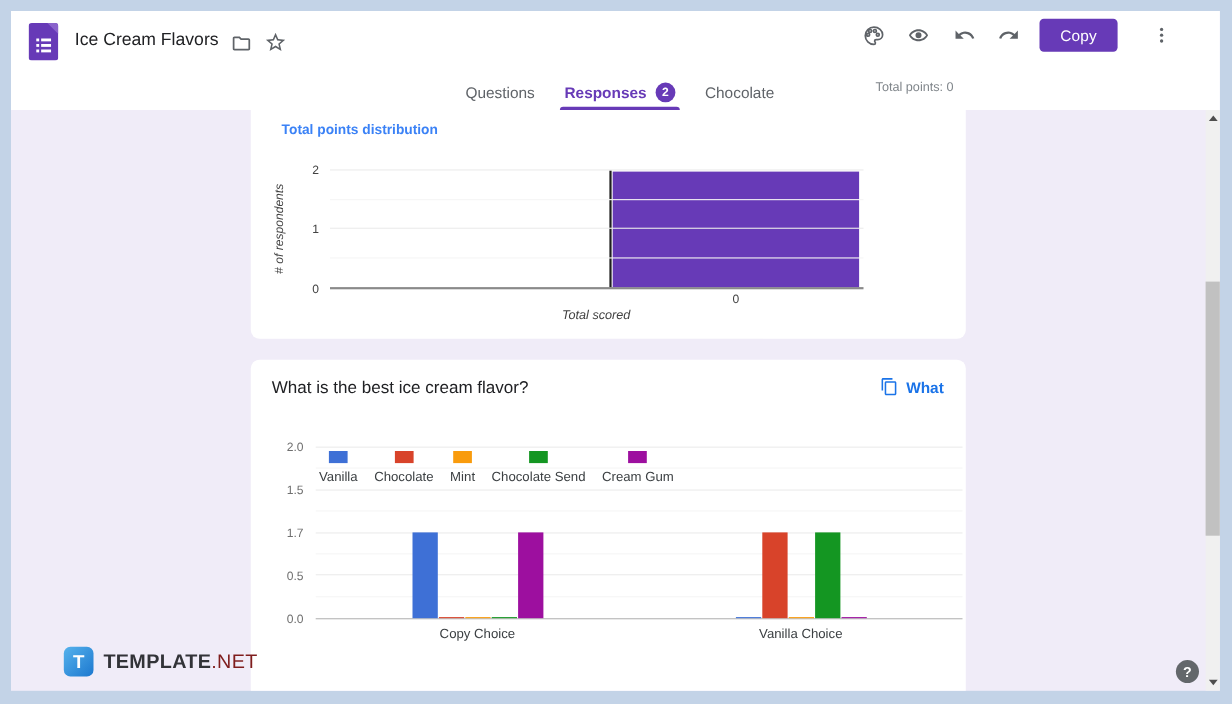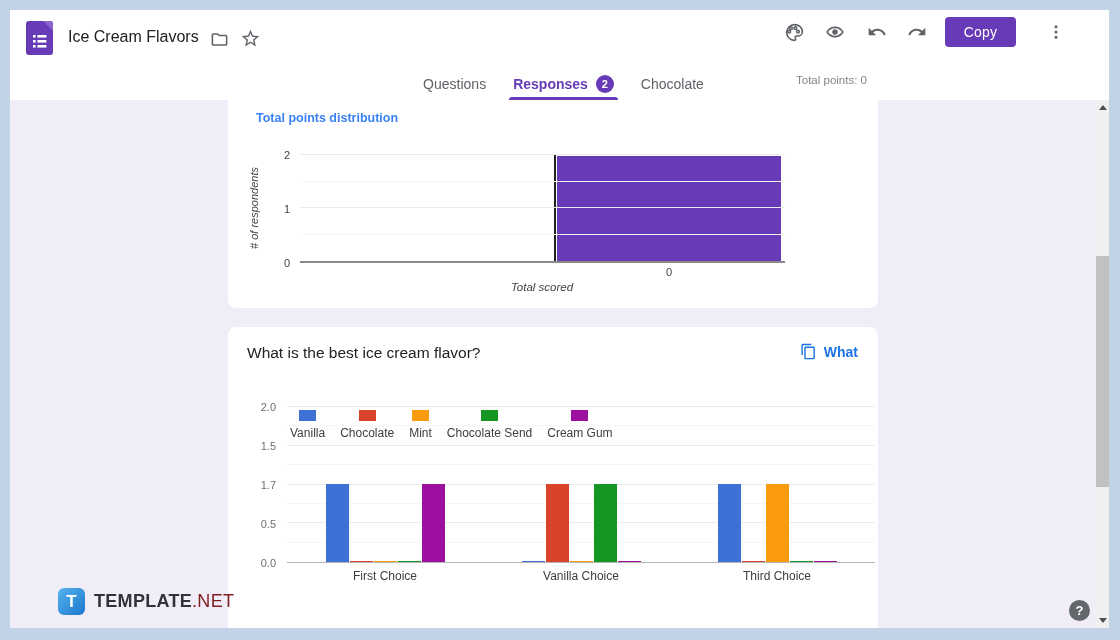--- a/index.html
+++ b/index.html
@@ -227,42 +227,32 @@
           </div>
         <div class="c2-groups" id="c2groups">
             <div class="bar-group">
               <div class="bars">
                 <div class="bar" style="height: 78px; background: rgb(62, 112, 214);"></div>
                 <div class="bar" style="height: 1.5px; background: rgb(216, 67, 42);"></div>
                 <div class="bar" style="height: 1.5px; background: rgb(249, 155, 12);"></div>
                 <div class="bar" style="height: 1.5px; background: rgb(20, 150, 34);"></div>
                 <div class="bar" style="height: 78px; background: rgb(157, 15, 159);"></div>
               </div>
-              <div class="cat-label">First Choice</div>
+              <div class="cat-label">Copy Choice</div>
             </div>
             <div class="bar-group">
               <div class="bars">
                 <div class="bar" style="height: 1.5px; background: rgb(62, 112, 214);"></div>
                 <div class="bar" style="height: 78px; background: rgb(216, 67, 42);"></div>
                 <div class="bar" style="height: 1.5px; background: rgb(249, 155, 12);"></div>
                 <div class="bar" style="height: 78px; background: rgb(20, 150, 34);"></div>
                 <div class="bar" style="height: 1.5px; background: rgb(157, 15, 159);"></div>
               </div>
               <div class="cat-label">Vanilla Choice</div>
             </div>
-            <div class="bar-group">
-              <div class="bars">
-                <div class="bar" style="height: 78px; background: rgb(62, 112, 214);"></div>
-                <div class="bar" style="height: 1.5px; background: rgb(216, 67, 42);"></div>
-                <div class="bar" style="height: 78px; background: rgb(249, 155, 12);"></div>
-                <div class="bar" style="height: 1.5px; background: rgb(20, 150, 34);"></div>
-                <div class="bar" style="height: 1.5px; background: rgb(157, 15, 159);"></div>
-              </div>
-              <div class="cat-label">Third Choice</div>
-            </div>
           </div>
       <div class="gridline" style="bottom: 25%;"></div>
           <div class="gridline" style="bottom: 50%;"></div>
           <div class="gridline" style="bottom: 75%;"></div>
           <div class="gridline" style="bottom: 100%;"></div>
           <div class="gridline minor" style="bottom: 12.5%;"></div>
           <div class="gridline minor" style="bottom: 37.5%;"></div>
           <div class="gridline minor" style="bottom: 62.5%;"></div>
           <div class="gridline minor" style="bottom: 87.5%;"></div>
         </div>

